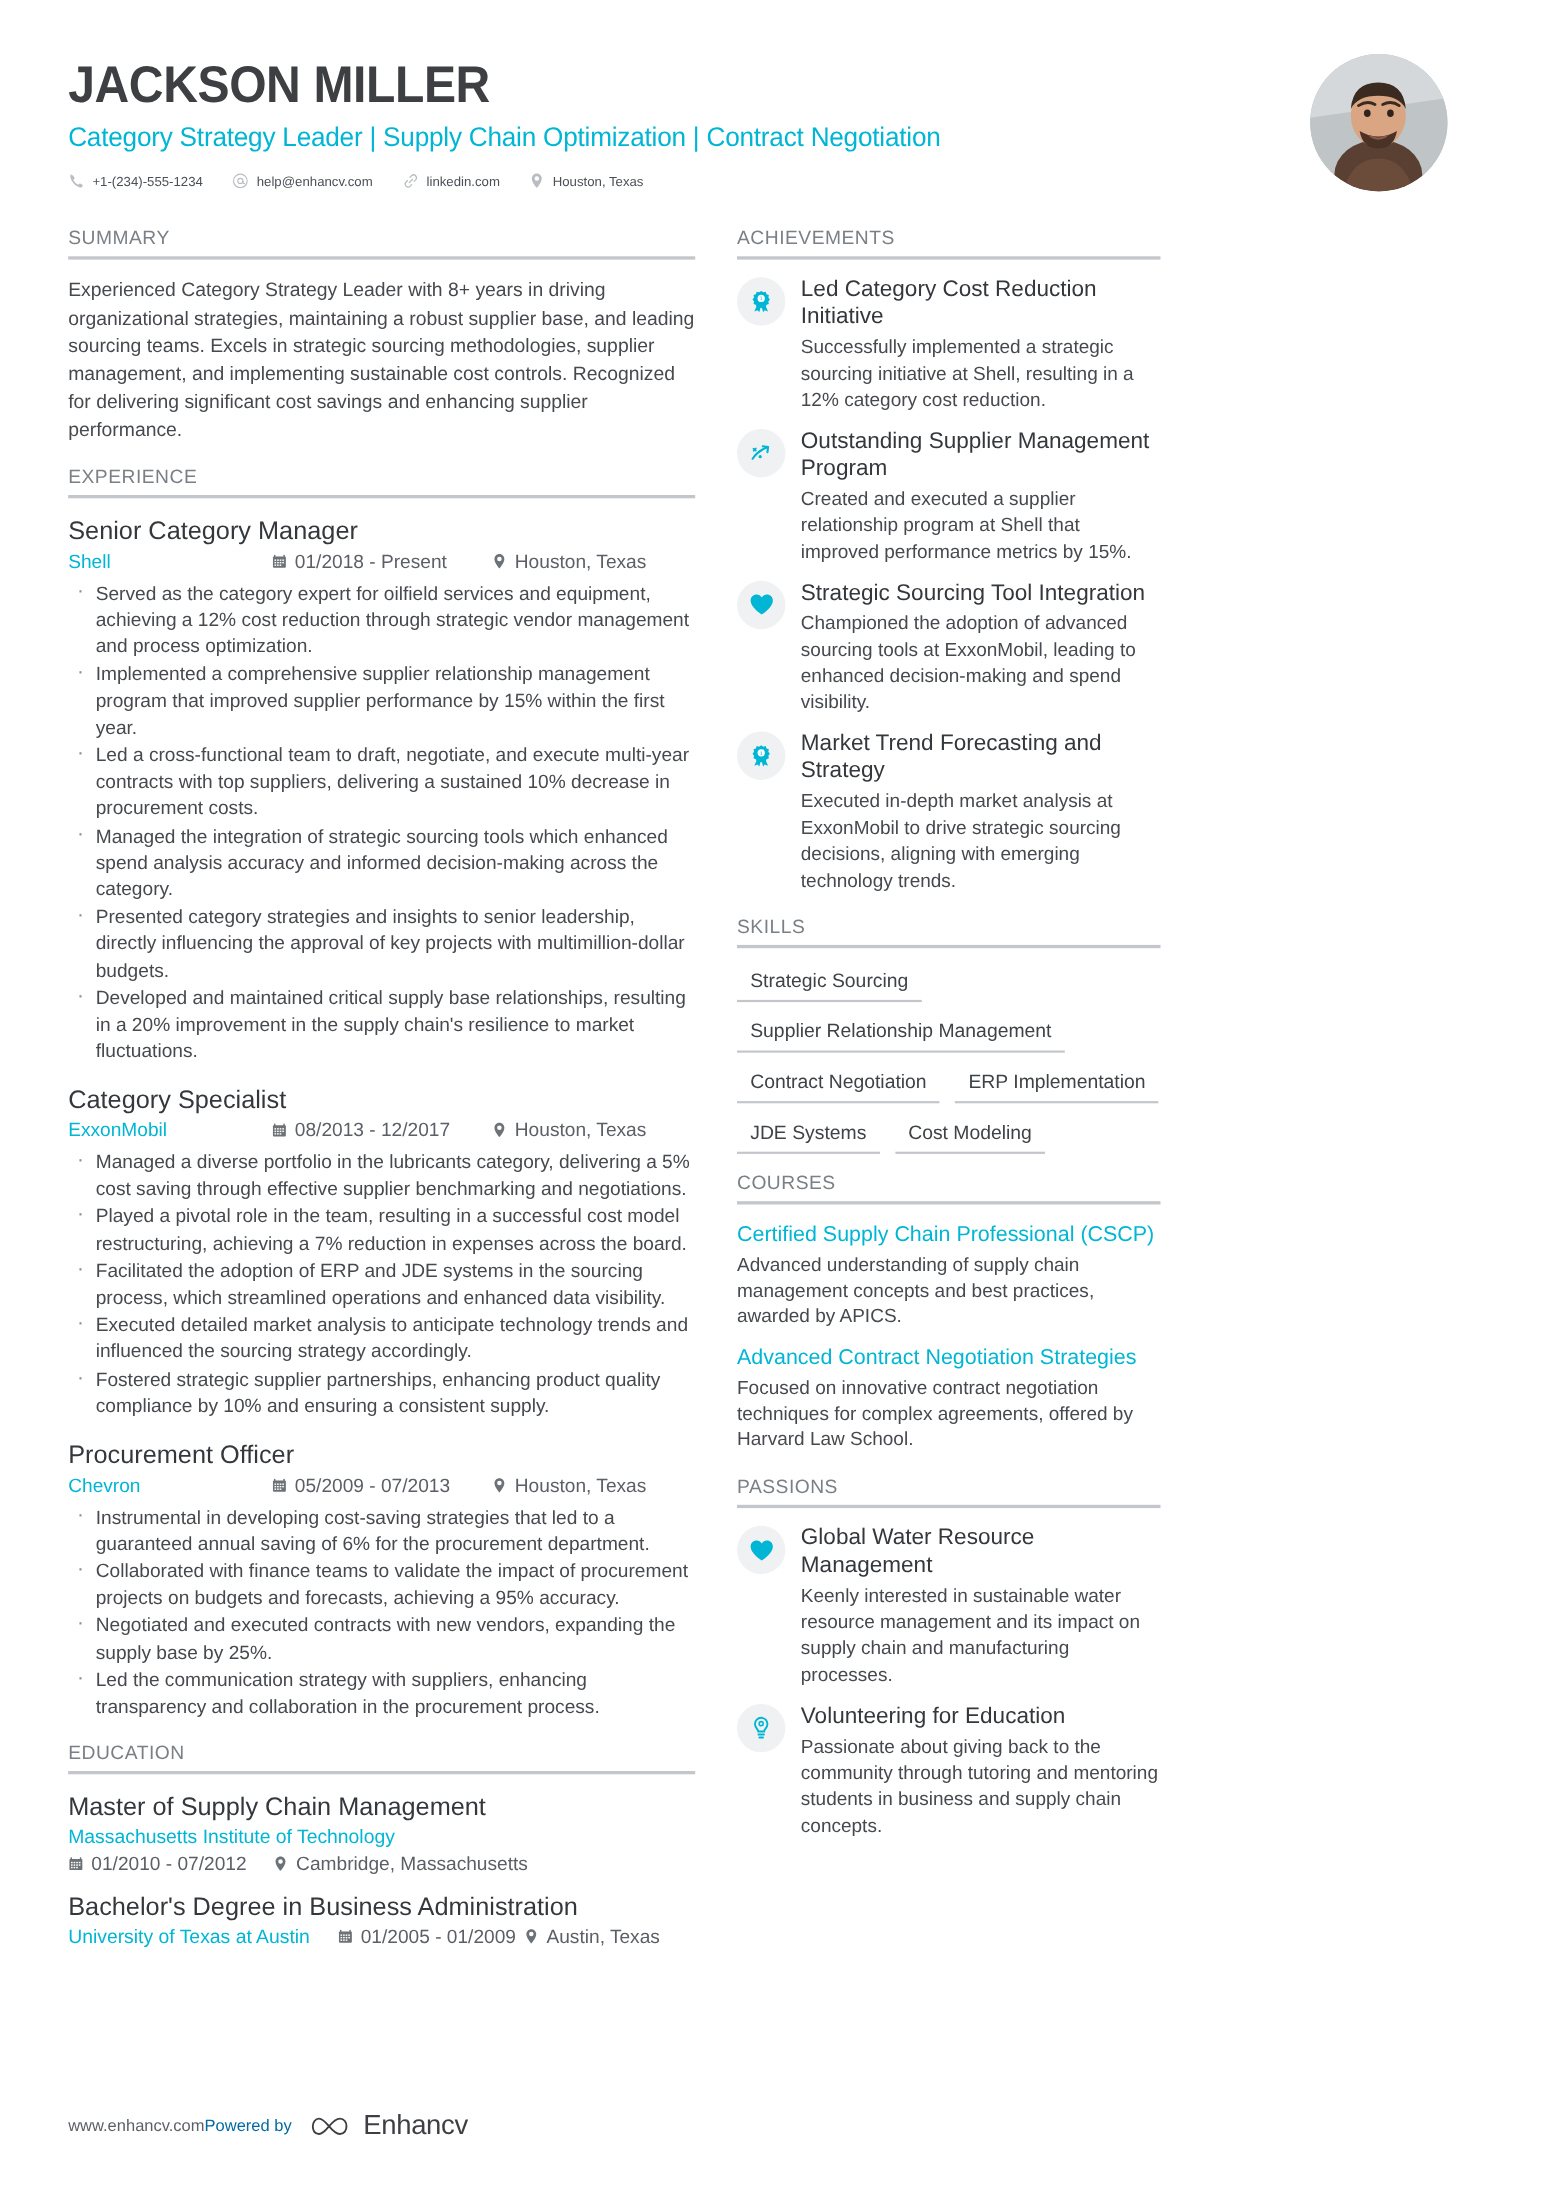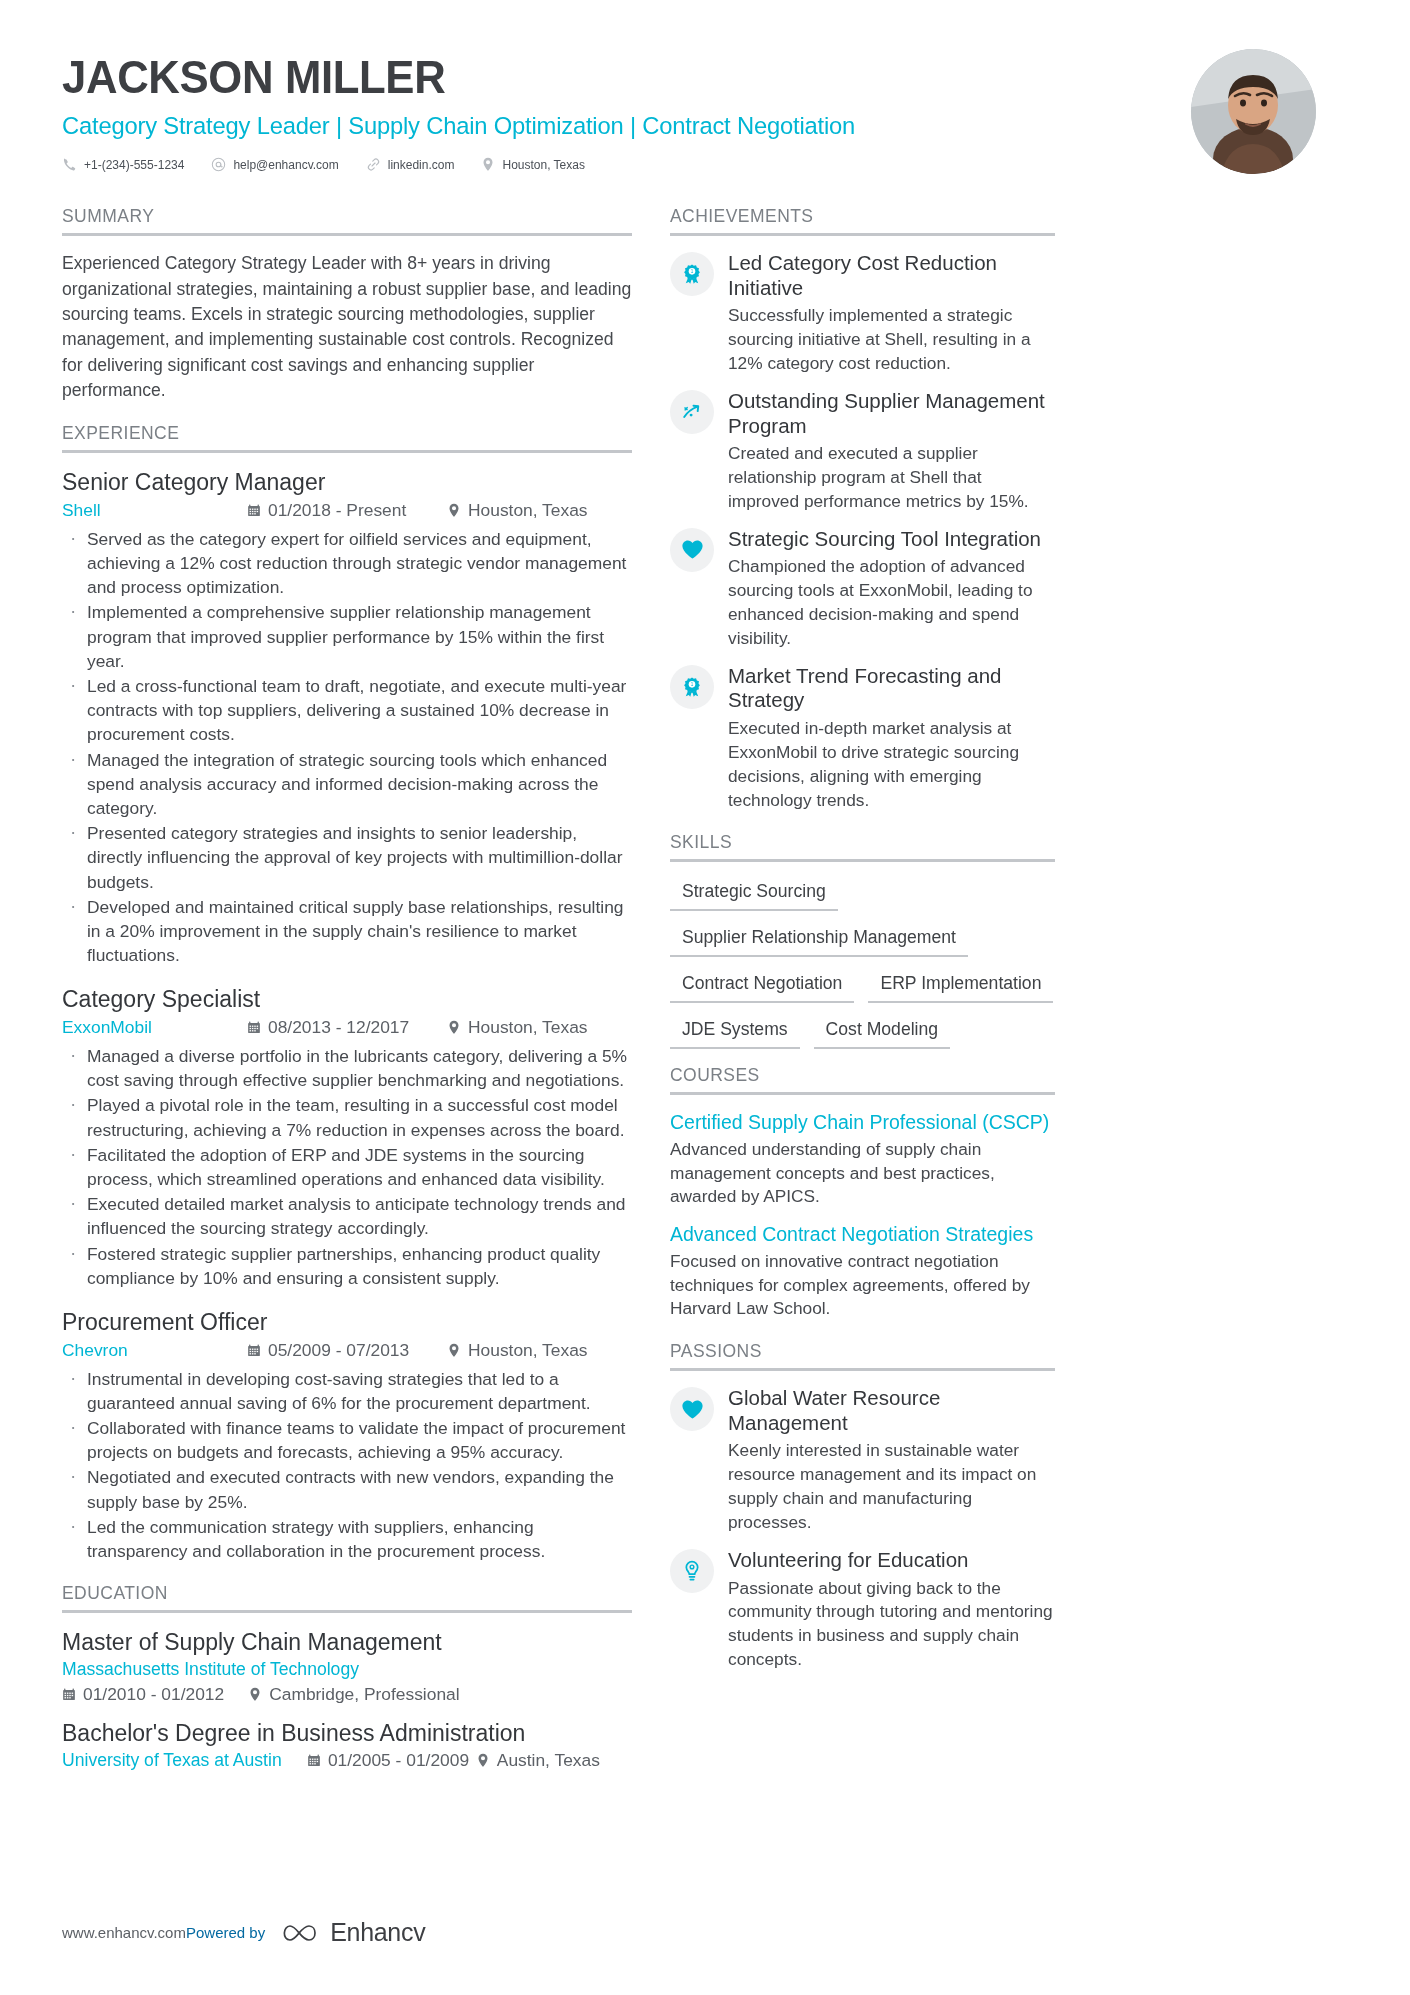--- a/index.html
+++ b/index.html
@@ -476,29 +476,29 @@
                       <rect x="5.6" y="8.4" width="1.7" height="1.5" fill="#fff"></rect>
                       <rect x="8.3" y="8.4" width="1.7" height="1.5" fill="#fff"></rect>
                       <rect x="11" y="8.4" width="1.7" height="1.5" fill="#fff"></rect>
                       <rect x="2.9" y="11" width="1.7" height="1.5" fill="#fff"></rect>
                       <rect x="5.6" y="11" width="1.7" height="1.5" fill="#fff"></rect>
                       <rect x="8.3" y="11" width="1.7" height="1.5" fill="#fff"></rect>
                       <rect x="2.4" y="1" width="1.5" height="2.6" rx=".6"></rect>
                       <rect x="12.1" y="1" width="1.5" height="2.6" rx=".6"></rect>
                     </svg>
                   </span>
-                  <span>01/2010 - 01/2012</span>
+                  <span>01/2010 - 07/2012</span>
                 </span>
                 <span class="meta-piece">
                   <span class="ico">
                     <svg width="14" height="15" viewBox="0 0 14 16" fill="currentColor">
                       <path d="M7 .8C4.3.8 2.2 3 2.2 5.6c0 3.5 4.2 8.6 4.4 8.8.2.2.6.2.8 0 .2-.2 4.4-5.3 4.4-8.8C11.8 3 9.7.8 7 .8zm0 7a2.2 2.2 0 1 1 0-4.4 2.2 2.2 0 0 1 0 4.4z"></path>
                     </svg>
                   </span>
-                  <span>Cambridge, Professional</span>
+                  <span>Cambridge, Massachusetts</span>
                 </span>
               </div>
             </div>
             <div class="edu">
               <div class="edu-degree">Bachelor's Degree in Business Administration</div>
               <div class="edu-inline">
                 <span class="edu-school">University of Texas at Austin</span>
                 <span class="meta-piece date">
                   <span class="ico">
                     <svg width="14" height="15" viewBox="0 0 16 16" fill="currentColor">

